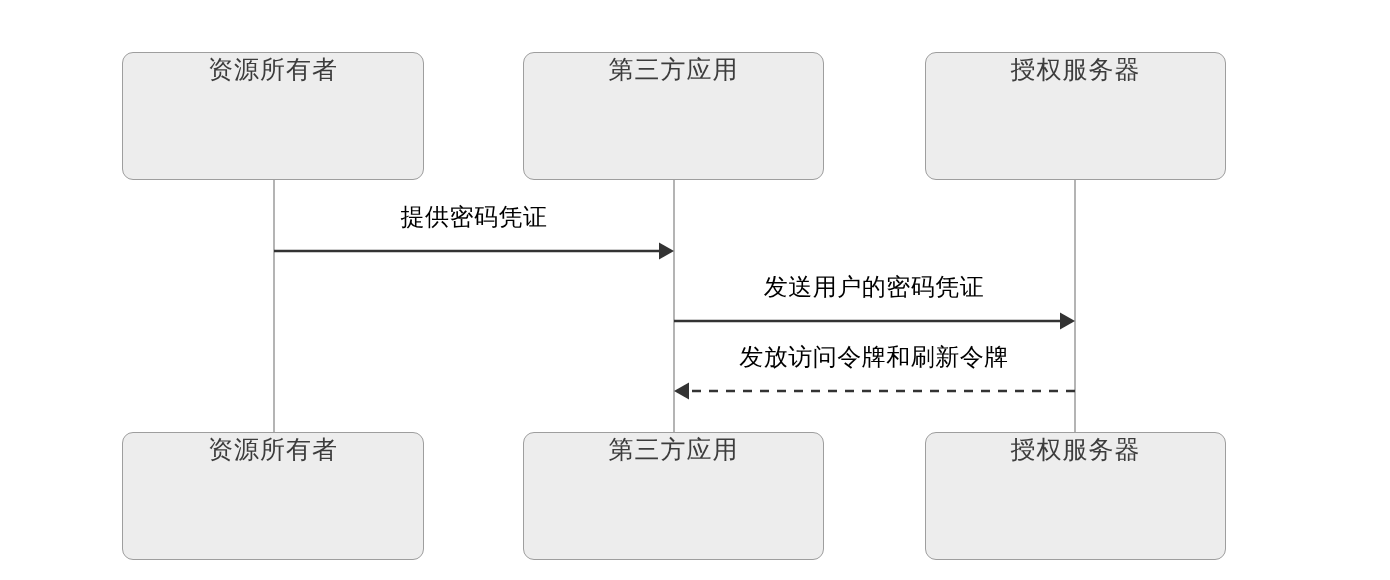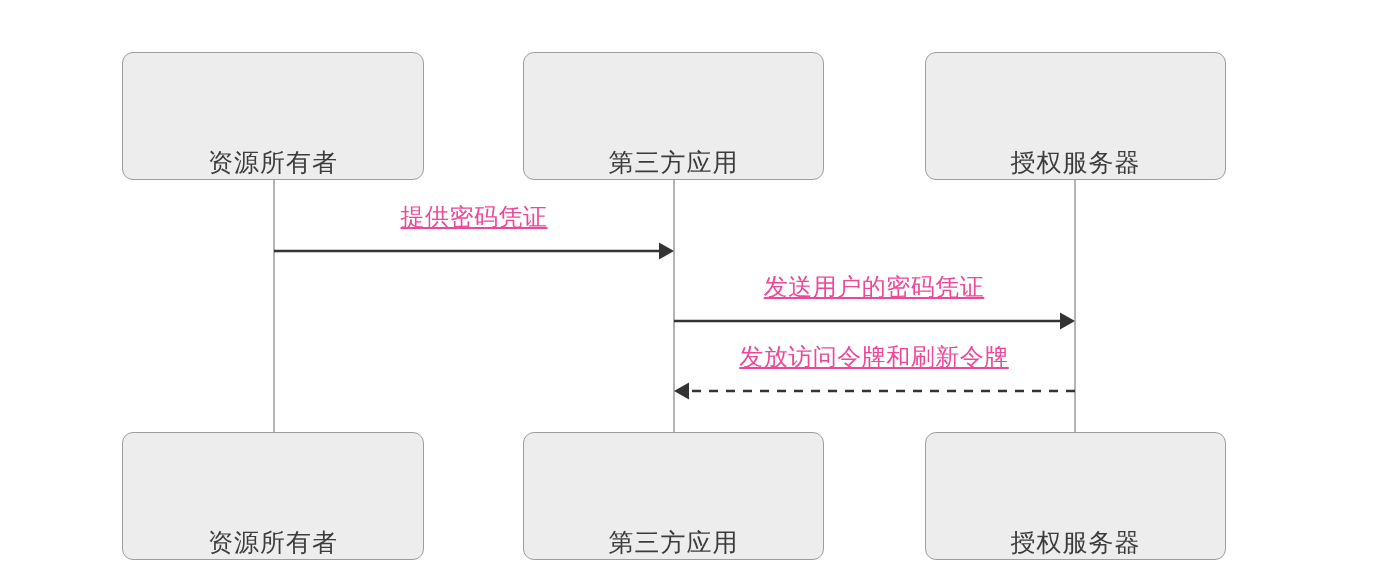--- a/index.html
+++ b/index.html
@@ -18,41 +18,40 @@
     background: #ffffff;
     overflow: hidden;
   }
   .lifeline-box {
     position: absolute;
     box-sizing: border-box;
     background: #ededed;
     border: 1.6px solid #9e9e9e;
     border-radius: 11px;
     display: flex;
-    align-items: flex-end;
+    align-items: flex-start;
     justify-content: center;
     color: #3c3c3c;
     font-size: 25px;
     letter-spacing: 1px;
     user-select: none;
   }
   .lifeline-line {
     position: absolute;
     width: 2px;
     background: #b4b4b4;
   }
   .msg-label {
     position: absolute;
-    color: #ec4899;
+    color: #000000;
     font-size: 24px;
     letter-spacing: 0.5px;
     white-space: nowrap;
     text-align: center;
     user-select: none;
-    text-decoration: underline;
   }
   .msg-arrow {
     position: absolute;
     height: 22px;
     pointer-events: none;
   }
   .msg-arrow svg {
     display: block;
     overflow: visible;
   }

